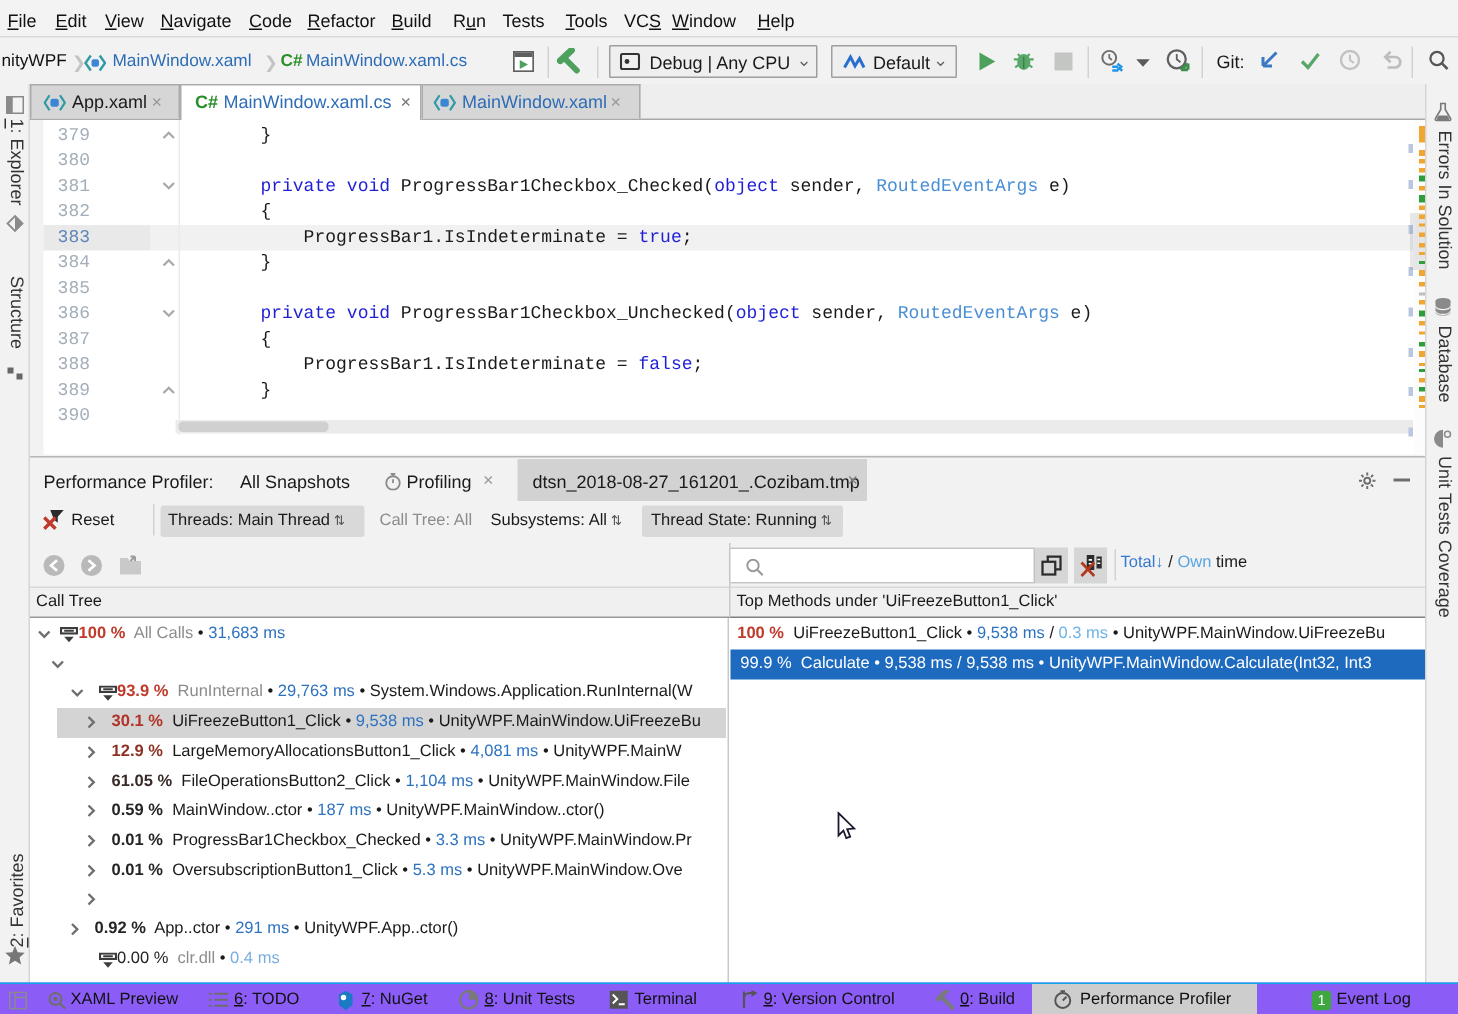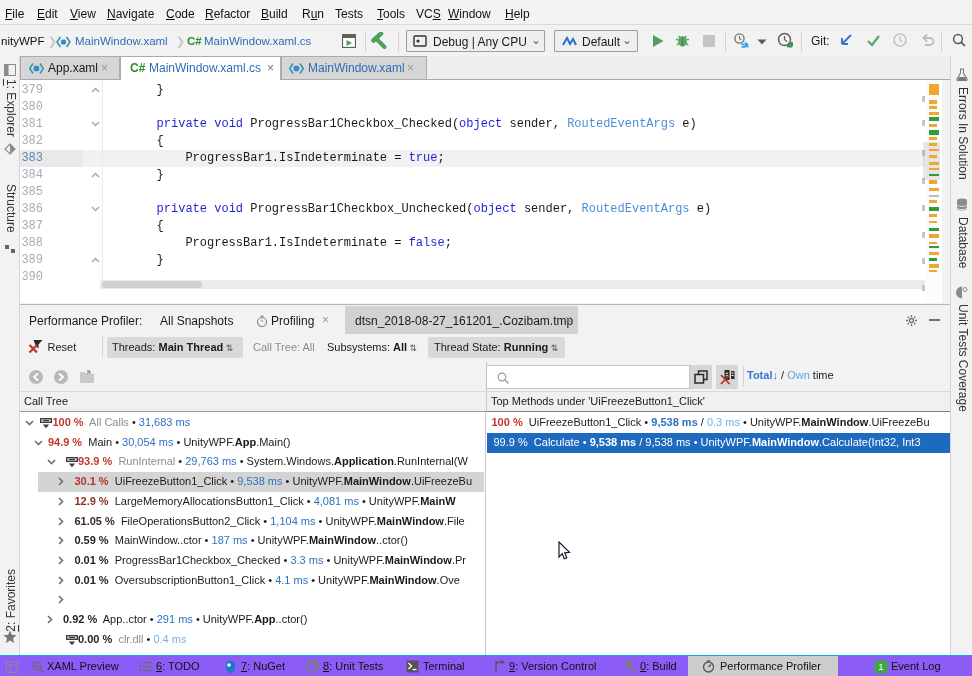--- a/index.html
+++ b/index.html
@@ -19,34 +19,34 @@
   #tabbar { left:20px; top:56px; width:930px; height:24px; background:#eeeeee; border-bottom:1px solid #a9a9a9; }
   .tab { position:absolute; top:0; height:23px; background:#d6d6d6; border:1px solid #ababab; border-bottom:none; font-size:12px; }
   .tab.sel { background:#ffffff; height:24px; }
   .tab .lbl { position:absolute; top:4px; }
   .x { color:#9a9a9a; font-size:12px; }
   
   .strip { background:#f2f2f2; }
   .vtextd { writing-mode:vertical-rl; font-size:12px; color:#333; } 
   .vtextu { writing-mode:vertical-rl; transform:rotate(180deg); font-size:12px; color:#333; } 
   
-  #editor { left:12px; top:80px; width:930px; height:223px; background:#ffffff; }
+  #editor { left:29px; top:80px; width:930px; height:223px; background:#ffffff; }
   .cl { position:absolute; left:0; width:930px; height:17px; line-height:17px; font-family:"Liberation Mono", monospace; font-size:12px; white-space:pre; }
   .num { position:absolute; width:31px; text-align:right; color:#a3aeb9; left:0; }
   .code { position:absolute; left:87px; }
   .kw { color:#1f1fd6; }
   .ty { color:#4a8fd5; }
   
   #prof { left:20px; top:304px; width:930px; height:351px; background:#ffffff; font-size:11px; }
   .chip { position:absolute; top:3px; height:21px; background:#d9d9d9; border-radius:2px; font-size:11px; padding:4px 7px 0 6px; }
   .trow { position:absolute; left:0; height:20px; font-size:11px; white-space:nowrap; overflow:hidden; }
   .pct { color:#bf3a2b; font-weight:bold; }
   .tms { color:#2d72c0; }
   .gry { color:#8c8c8c; }
-  b { font-weight:bold; }
+  b { font-weight:normal; }
   
   #status { left:0; top:655px; width:972px; height:21px; background:#8b5cf6; border-top:1px solid #0ea5e9; font-size:11px; }
   #status .it { position:absolute; top:4px; color:#111; }
 </style></head>
 <body>
 
 <div class="abs" id="menubar">
   <span style="left:5px"><u class="mn">F</u>ile</span>
   <span style="left:37px"><u class="mn">E</u>dit</span>
   <span style="left:70px"><u class="mn">V</u>iew</span>
@@ -389,21 +389,20 @@
           <rect x="0.7" y="0.7" width="10.6" height="3.6" fill="none" stroke="#3d3d3d" stroke-width="1.4"></rect>
           <path d="M2.8 2.5 h6.4" stroke="#3d3d3d" stroke-width="1.4"></path>
           <path d="M2.8 6.5 h6.4 L6 10.2 Z" fill="#3d3d3d"></path>
         </svg>
         <span class="abs" style="left:32.4px;top:3px;white-space:nowrap"><span class="pct">100 %</span>&nbsp; <span class="gry">All Calls</span> • <span class="tms">31,683 ms</span></span>
       </div>
     <div class="trow" style="top:20.7px;width:466px">
         <svg class="abs" style="left:14.2px;top:7px" width="9" height="6" viewBox="0 0 9 6">
           <path d="M1 1 L4.5 4.5 L8 1" stroke="#6e6e6e" stroke-width="1.6" fill="none"></path>
         </svg>
-        <span class="abs" style="left:27.9px;top:3px;white-space:nowrap"><span class="pct">94.9 %</span>&nbsp; Main • <span class="tms">30,054 ms</span> • UnityWPF.<b>App</b>.Main()</span>
       </div>
     <div class="trow" style="top:40.4px;width:466px">
         <svg class="abs" style="left:27.2px;top:7px" width="9" height="6" viewBox="0 0 9 6">
           <path d="M1 1 L4.5 4.5 L8 1" stroke="#6e6e6e" stroke-width="1.6" fill="none"></path>
         </svg>
         <svg class="abs" style="left:46.1px;top:5px" width="12" height="11" viewBox="0 0 12 11">
           <rect x="0.7" y="0.7" width="10.6" height="3.6" fill="none" stroke="#3d3d3d" stroke-width="1.4"></rect>
           <path d="M2.8 2.5 h6.4" stroke="#3d3d3d" stroke-width="1.4"></path>
           <path d="M2.8 6.5 h6.4 L6 10.2 Z" fill="#3d3d3d"></path>
         </svg>
@@ -437,21 +436,21 @@
     <div class="trow" style="top:138.9px;width:466px">
         <svg class="abs" style="left:38px;top:5px" width="6" height="9" viewBox="0 0 6 9">
           <path d="M1 1 L4.5 4.5 L1 8" stroke="#6e6e6e" stroke-width="1.6" fill="none"></path>
         </svg>
         <span class="abs" style="left:54.4px;top:3px;white-space:nowrap"><span class="pct" style="color:#242424">0.01 %</span>&nbsp; ProgressBar1Checkbox_Checked • <span class="tms">3.3 ms</span> • UnityWPF.<b>MainWindow</b>.Pr</span>
       </div>
     <div class="trow" style="top:158.6px;width:466px">
         <svg class="abs" style="left:38px;top:5px" width="6" height="9" viewBox="0 0 6 9">
           <path d="M1 1 L4.5 4.5 L1 8" stroke="#6e6e6e" stroke-width="1.6" fill="none"></path>
         </svg>
-        <span class="abs" style="left:54.4px;top:3px;white-space:nowrap"><span class="pct" style="color:#242424">0.01 %</span>&nbsp; OversubscriptionButton1_Click • <span class="tms">4.1 ms</span> • UnityWPF.<b>MainWindow</b>.Ove</span>
+        <span class="abs" style="left:54.4px;top:3px;white-space:nowrap"><span class="pct" style="color:#242424">0.01 %</span>&nbsp; OversubscriptionButton1_Click • <span class="tms">5.3 ms</span> • UnityWPF.<b>MainWindow</b>.Ove</span>
       </div>
     <div class="trow" style="top:178.3px;width:466px">
         <svg class="abs" style="left:38px;top:5px" width="6" height="9" viewBox="0 0 6 9">
           <path d="M1 1 L4.5 4.5 L1 8" stroke="#6e6e6e" stroke-width="1.6" fill="none"></path>
         </svg>
       </div>
     <div class="trow" style="top:198.0px;width:466px">
         <svg class="abs" style="left:26.8px;top:5px" width="6" height="9" viewBox="0 0 6 9">
           <path d="M1 1 L4.5 4.5 L1 8" stroke="#6e6e6e" stroke-width="1.6" fill="none"></path>
         </svg>

